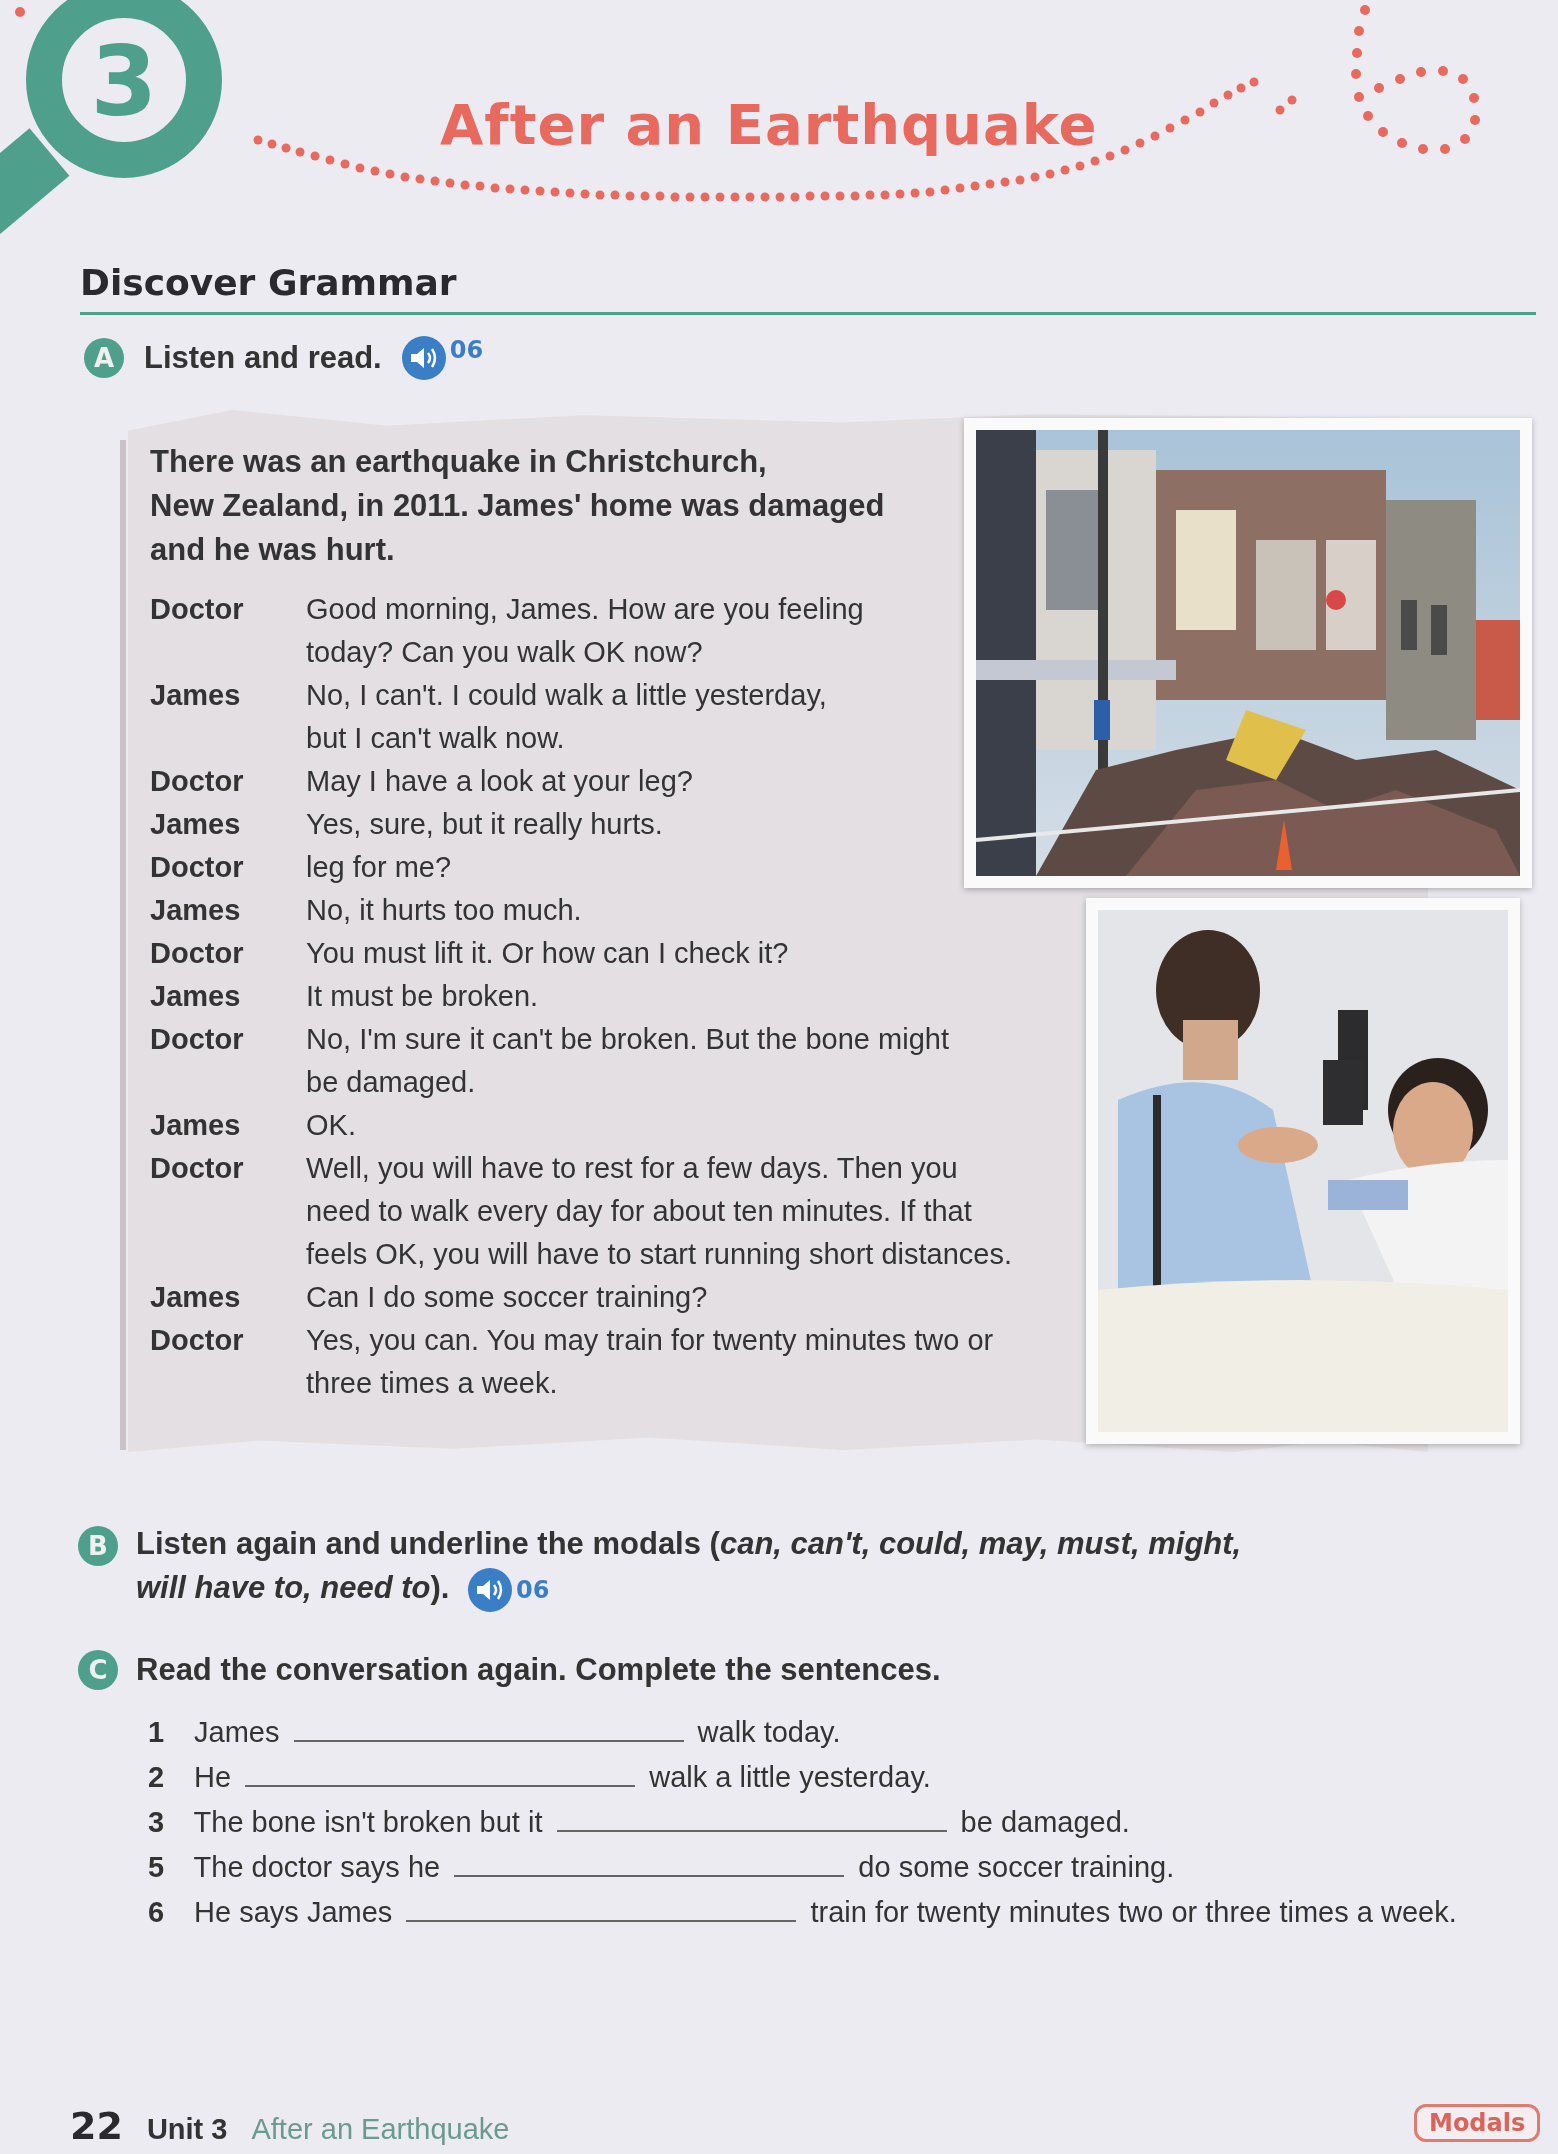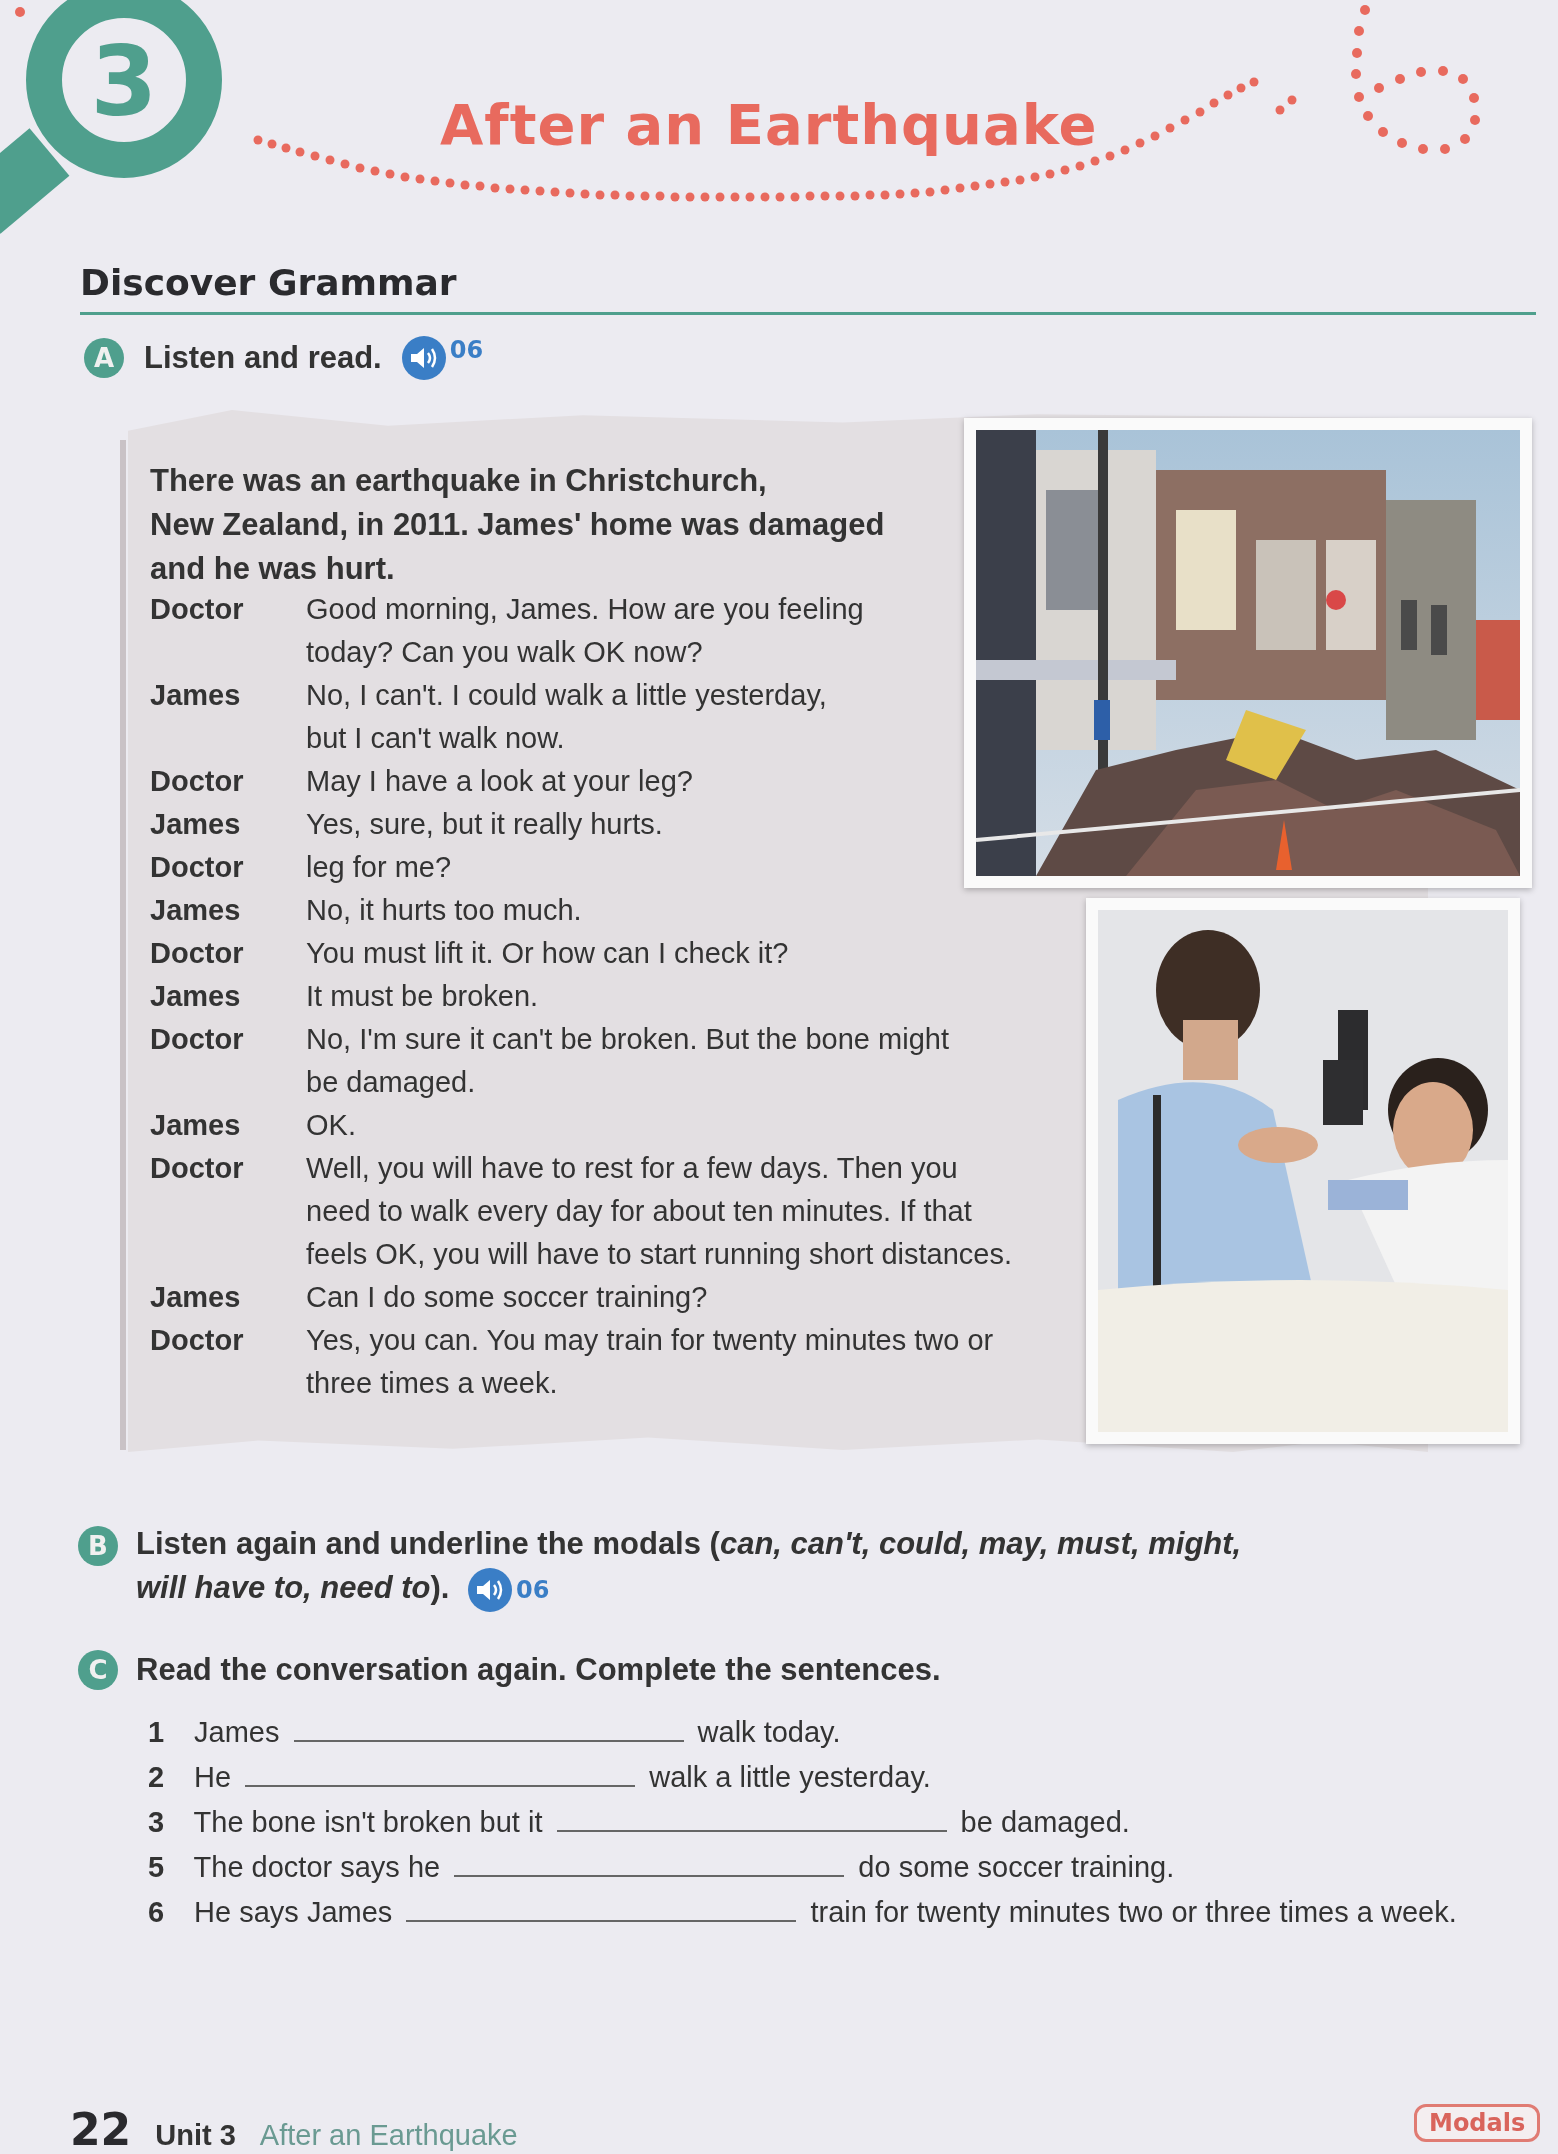--- a/index.html
+++ b/index.html
@@ -56,21 +56,21 @@
 
   
   .panel {
     left: 128px; top: 410px; width: 1300px; height: 1042px;
     background: #e3dfe2;
     clip-path: polygon(0% 2%, 8% 0%, 20% 1.5%, 35% 0.5%, 55% 1.2%, 70% 0.4%, 100% 0.8%, 100% 100%, 92% 99%, 85% 100%, 70% 98.8%, 55% 99.8%, 40% 98.6%, 25% 99.7%, 10% 98.9%, 0% 100%);
   }
   .panel-edge { left: 120px; top: 440px; width: 6px; height: 1010px; background: #c9c2c6; }
 
   .intro {
-    left: 150px; top: 459px; width: 820px;
+    left: 150px; top: 440px; width: 820px;
     font-size: 31px; font-weight: bold; line-height: 44px; color: #333;
     font-family: "Liberation Sans", sans-serif;
   }
   .dialogue { left: 150px; top: 588px; width: 940px; }
   .dlg-row { display: flex; font-family: "Liberation Sans", sans-serif; font-size: 29px; line-height: 43px; color: #333; }
   .dlg-speaker { width: 156px; flex: 0 0 156px; font-weight: bold; }
   .dlg-line { flex: 1; }
 
   
   .photo {
@@ -80,21 +80,21 @@
   .photo-inner { width: 100%; height: 100%; position: relative; overflow: hidden; }
 
   
   .sentences { left: 148px; top: 1710px; width: 1400px; }
   .sent { font-family: "Liberation Sans", sans-serif; font-size: 29px; line-height: 45px; color: #333; white-space: nowrap; }
   .sent-num { font-weight: bold; display: inline-block; width: 38px; }
   .blank { display: inline-block; border-bottom: 2px solid #666; height: 22px; vertical-align: baseline; margin: 0 6px; }
 
   
   .footer { left: 70px; top: 2104px; display: flex; align-items: baseline; gap: 24px; }
-  .pg-num { font-size: 44px; font-weight: bold; color: #2a2a2e; font-family: "DejaVu Sans", sans-serif; }
+  .pg-num { font-size: 38px; font-weight: bold; color: #2a2a2e; font-family: "DejaVu Sans", sans-serif; }
   .unit-label { font-size: 29px; font-weight: bold; color: #333; font-family: "Liberation Sans", sans-serif; }
   .unit-title { font-size: 29px; color: #6a9a92; font-family: "Liberation Sans", sans-serif; }
   .topic-tag {
     left: 1414px; top: 2104px; padding: 2px 12px; border: 3px solid #e07b73; border-radius: 12px;
     color: #d9645c; font-weight: bold; font-size: 24px; font-family: "DejaVu Sans", sans-serif;
     background: #f4eef0;
   }
 </style>
 </head>
 <body>

